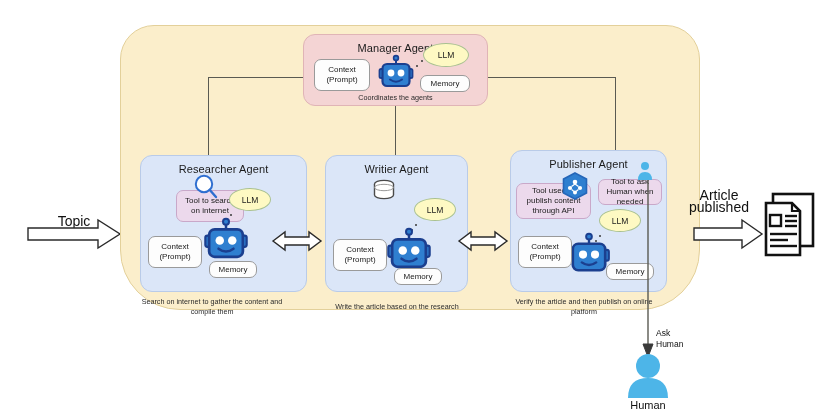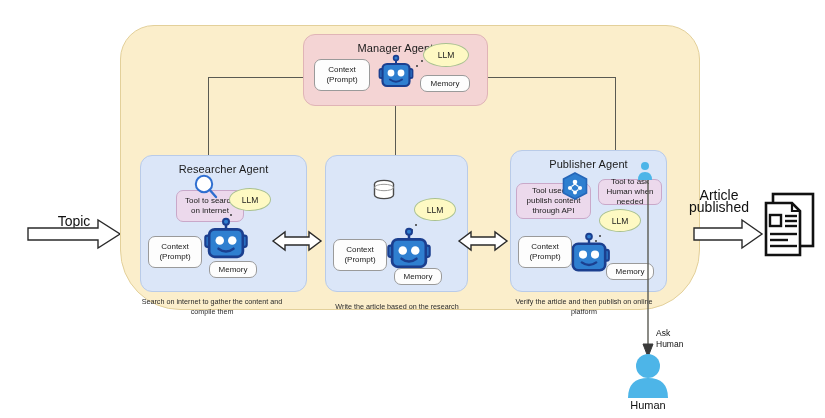--- a/index.html
+++ b/index.html
@@ -193,20 +193,21 @@
       <path d="M14 24.5 Q20 29 26 24.5" fill="none" stroke="#1b3f8f" stroke-width="2" stroke-linecap="round"></path>
     </svg>
 
     <div class="dot" style="left:112px; top:30px; width:2px; height:2px;"></div>
     <div class="dot" style="left:117px; top:25px; width:2.4px; height:2.4px;"></div>
 
     <div class="llm-bubble" style="left:119px; top:8px; width:46px; height:24px;">LLM</div>
 
     <div class="sub-box box-white" style="left:116px; top:40px; width:50px; height:17px;">Memory</div>
 
+    <div class="agent-caption" style="left:0; right:0; bottom:3px;">Coordinates the agents</div>
   </div>
 
   <div class="agent-card" id="researcher-agent">
     <div class="agent-title">Researcher Agent</div>
 
     <div class="sub-box box-tool" style="left:7px; top:34px; width:68px; height:32px;margin-left:28px;">Tool to search on internet</div>
 
     <svg style="position:absolute; left:52px; top:17px;" width="26" height="28" viewBox="0 0 26 28">
       <circle cx="11" cy="11" r="8.2" fill="#ffffff" stroke="#2f6fd0" stroke-width="2"></circle>
       <line x1="16.6" y1="16.8" x2="23" y2="24" stroke="#2f6fd0" stroke-width="2.4" stroke-linecap="round"></line>
@@ -230,20 +231,21 @@
     <div class="sub-box box-white" style="left:7px; top:80px; width:54px; height:32px; flex-direction:column;">
       <span>Context</span>
       <span>(Prompt)</span>
     </div>
 
     <div class="sub-box box-white" style="left:68px; top:105px; width:48px; height:17px;">Memory</div>
   </div>
   <div class="agent-caption" style="left:133px; top:297px; width:158px;">Search on internet to gather the content and compile them</div>
 
   <div class="agent-card" id="writer-agent">
+    <div class="agent-title">Writier Agent</div>
 
 
     <svg style="position:absolute; left:45px; top:22px;" width="26" height="26" viewBox="0 0 26 26">
       <ellipse cx="13" cy="6" rx="9.5" ry="3.6" fill="#ffffff" stroke="#4a4a4a" stroke-width="1.4"></ellipse>
       <path d="M3.5 6 L3.5 17 A9.5 3.6 0 0 0 22.5 17 L22.5 6" fill="#ffffff" stroke="#4a4a4a" stroke-width="1.4"></path>
       <ellipse cx="13" cy="9.5" rx="9.5" ry="3.2" fill="none" stroke="#9a9a9a" stroke-width="1"></ellipse>
     </svg>
 
     <div class="llm-bubble" style="left:88px; top:42px; width:42px; height:23px;">LLM</div>
     <div class="dot" style="left:89px; top:68px; width:2.4px; height:2.4px;"></div>

